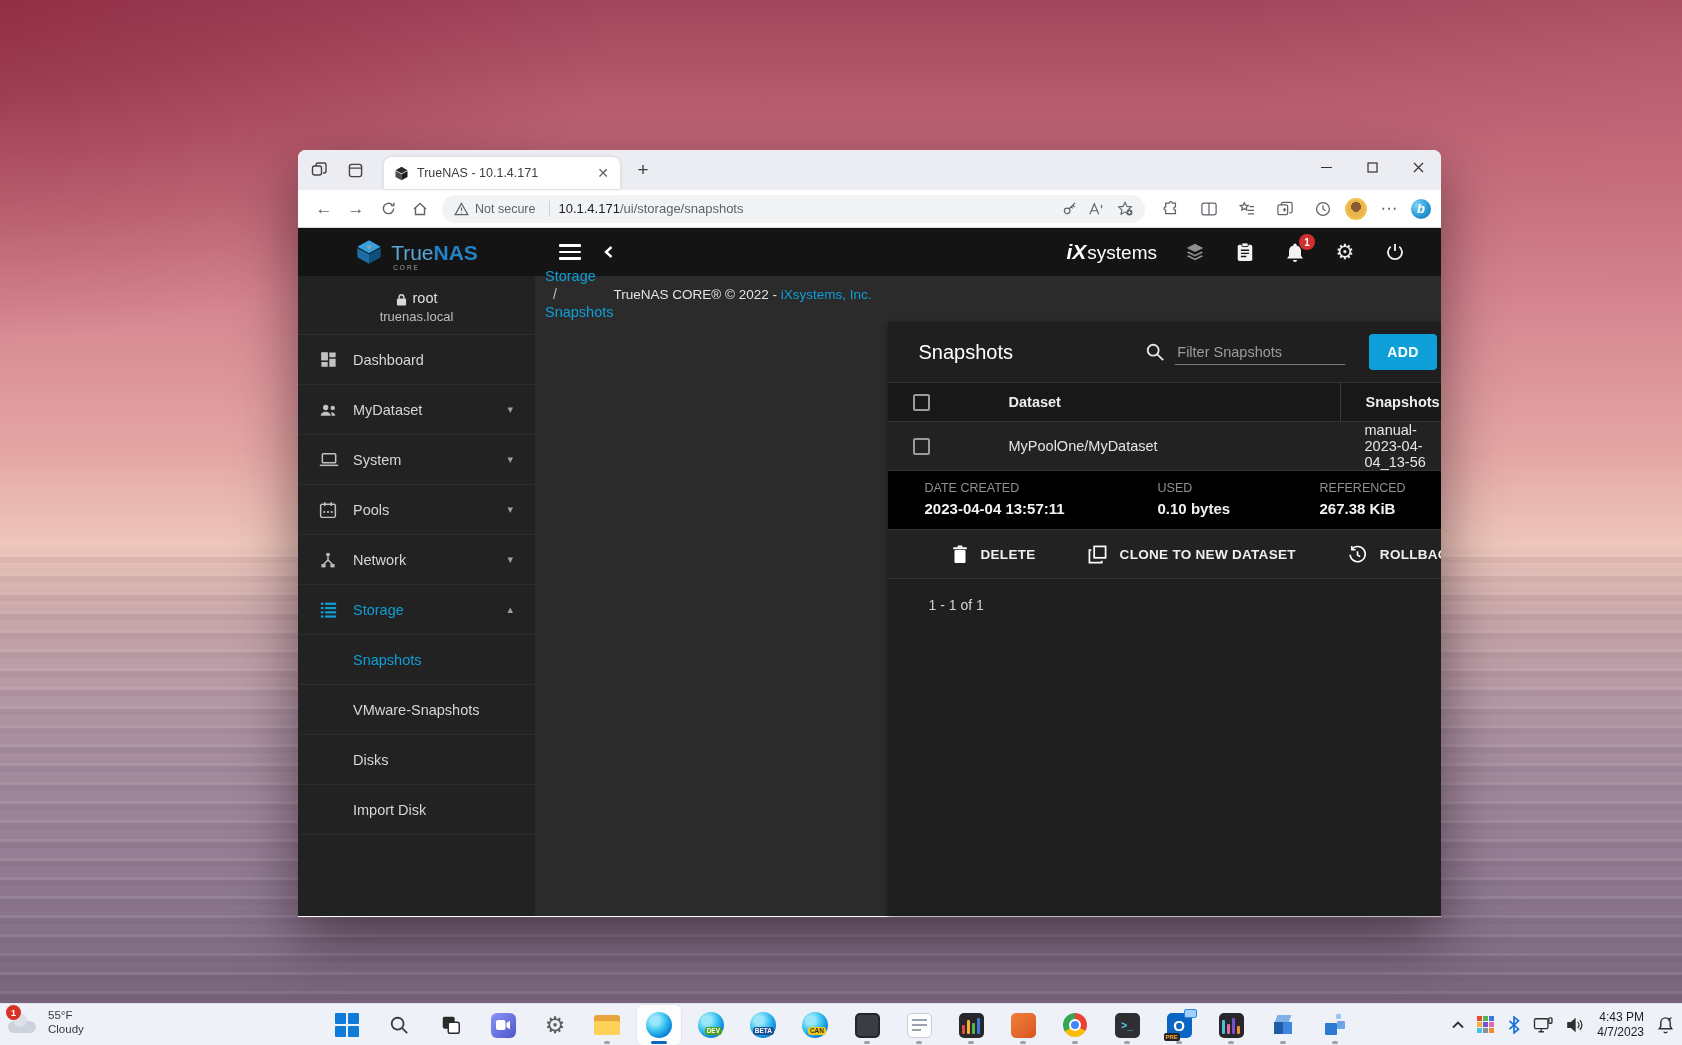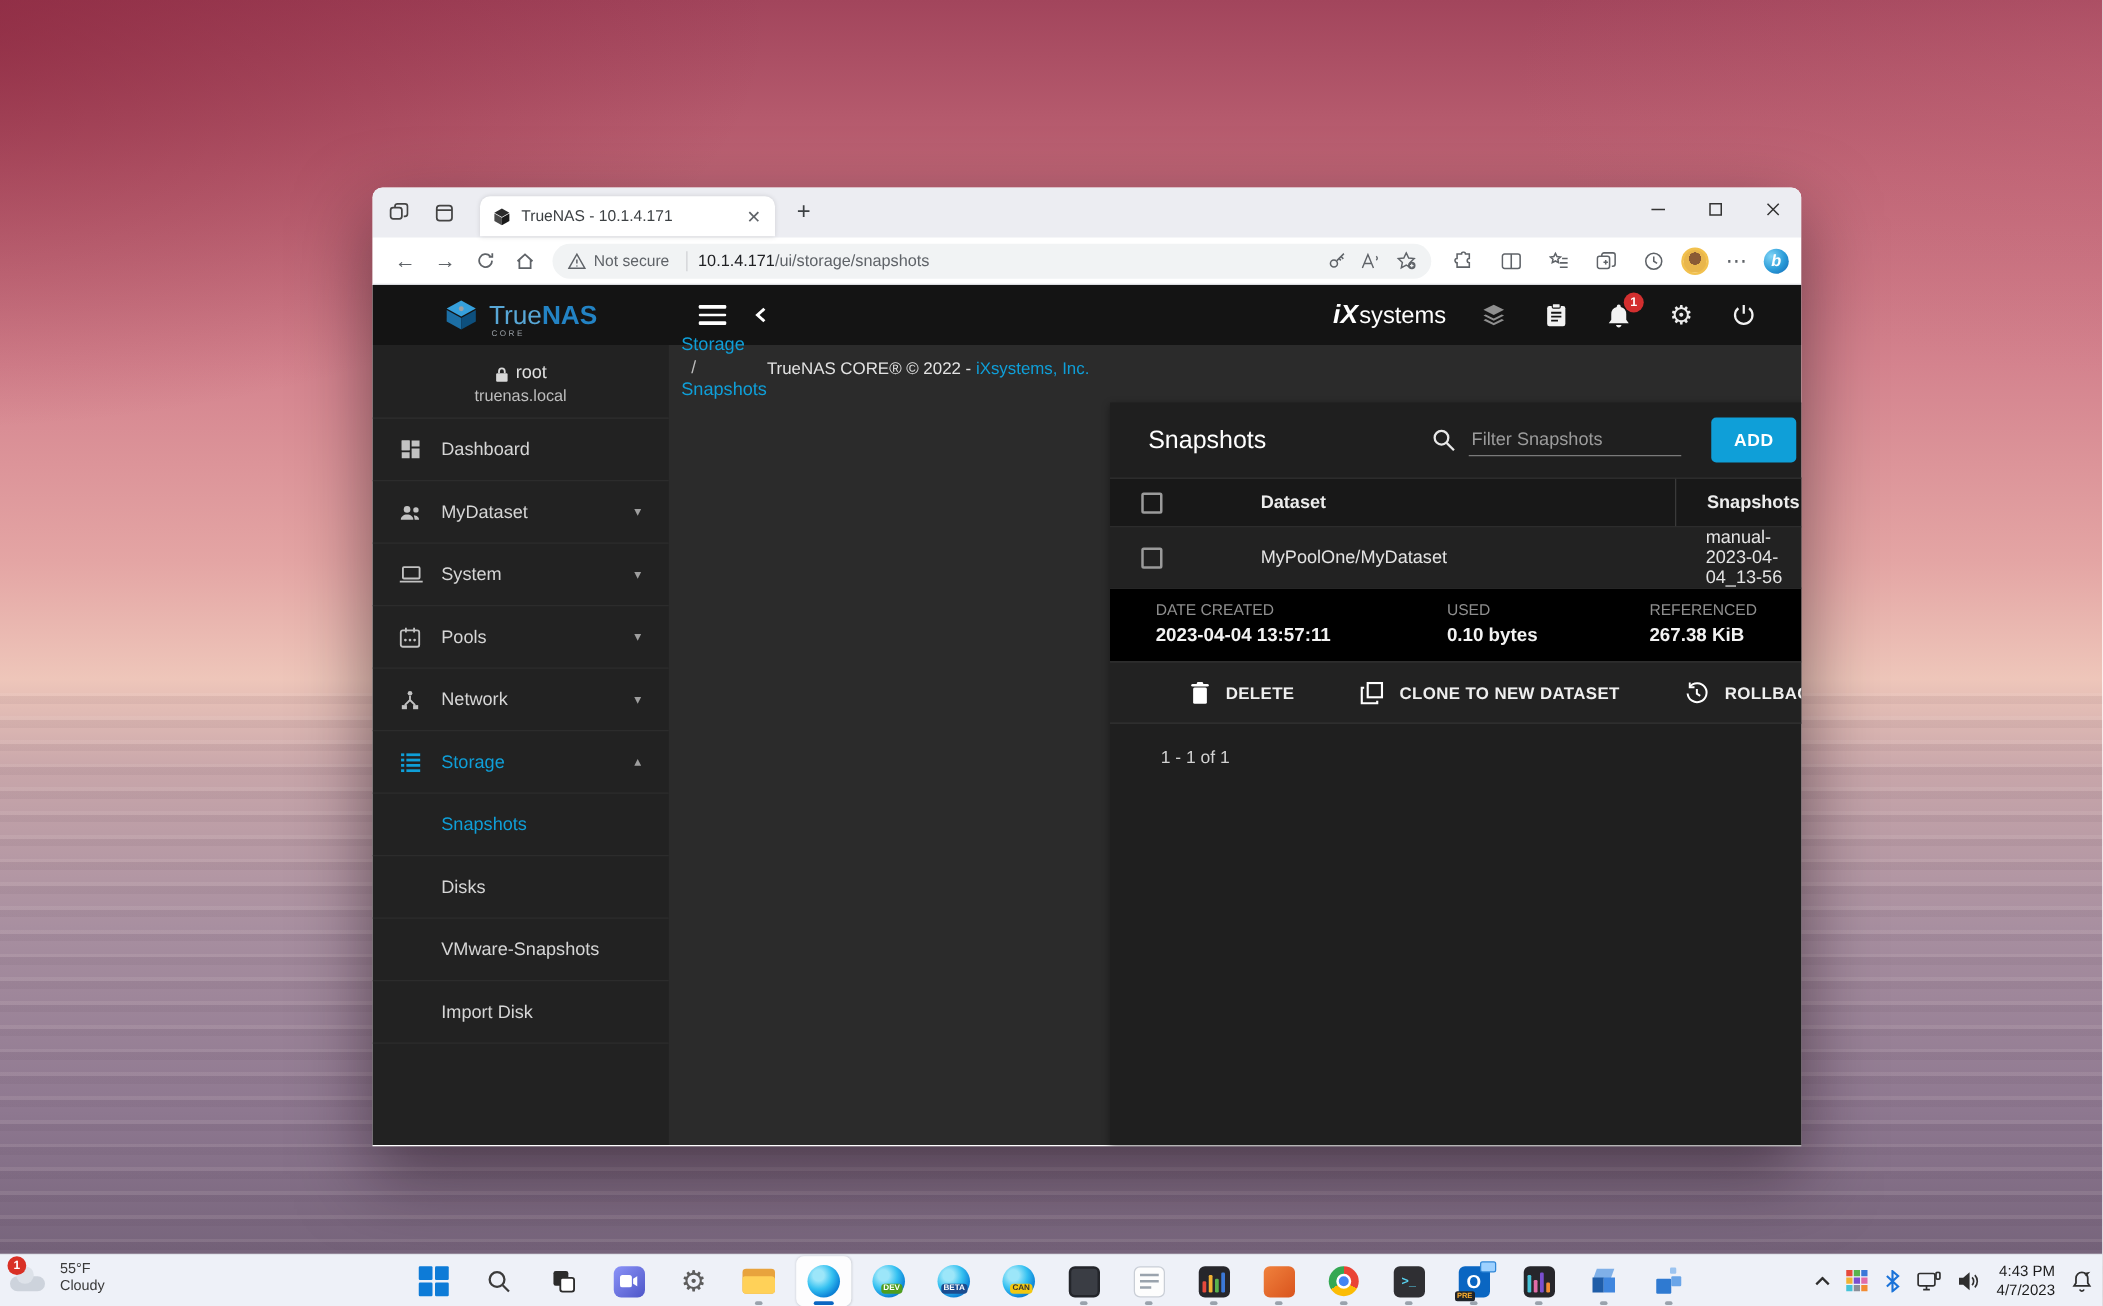--- a/index.html
+++ b/index.html
@@ -428,24 +428,24 @@
                   <rect x="7" y="17" width="13" height="2.6"></rect>
                 </svg>
               </span>
             <span class="lbl">Storage</span>
             <span class="chev">▴</span>
           </div>
           <div class="nav-item sub active">
               <span class="lbl" style="margin-left:0">Snapshots</span>
             </div>
           <div class="nav-item sub">
+              <span class="lbl" style="margin-left:0">VMware-Snapshots</span>
+            </div>
+          <div class="nav-item sub">
               <span class="lbl" style="margin-left:0">Disks</span>
-            </div>
-          <div class="nav-item sub">
-              <span class="lbl" style="margin-left:0">VMware-Snapshots</span>
             </div>
           <div class="nav-item sub">
               <span class="lbl" style="margin-left:0">Import Disk</span>
             </div>
         </div>
 
         <div class="main">
           <div class="crumbrow">
             <span class="crumb">
               <a href="#">Storage</a>

